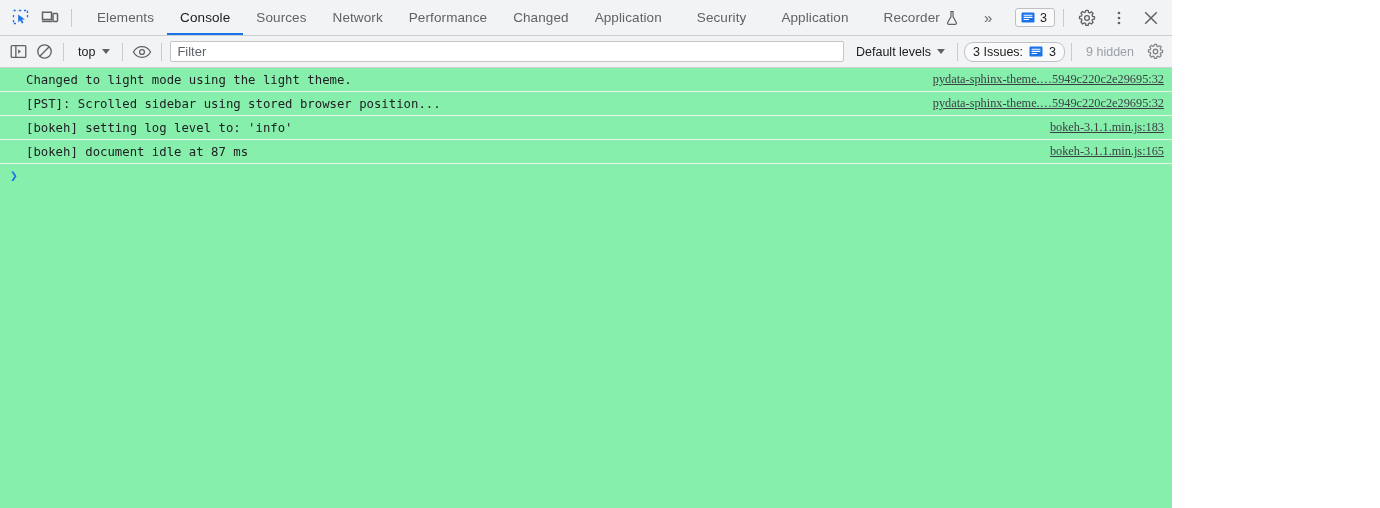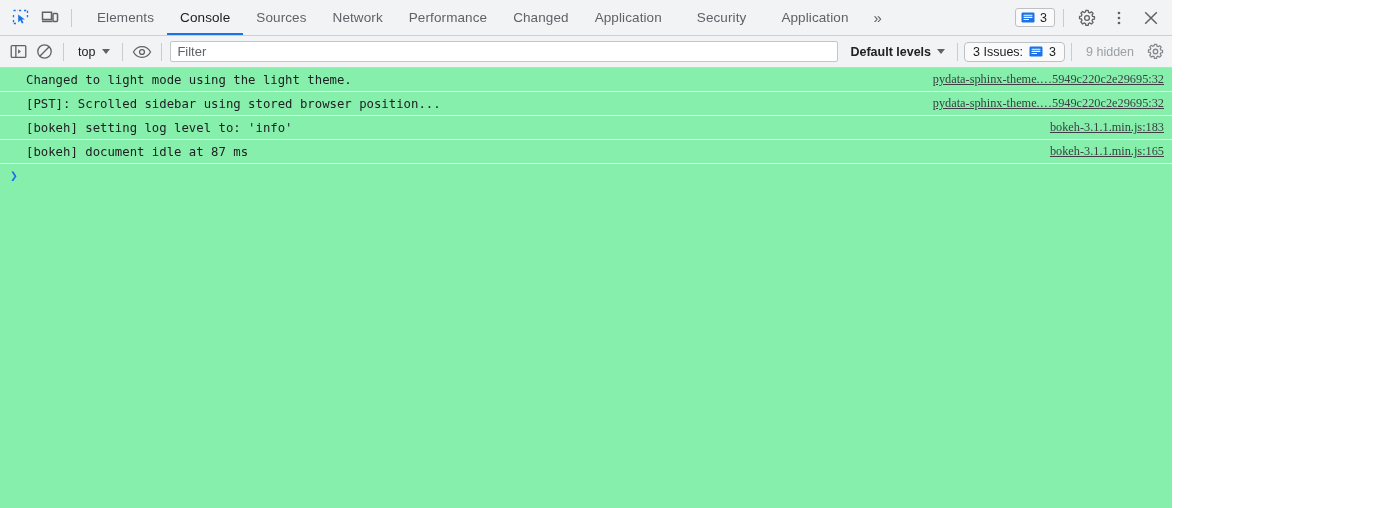--- a/index.html
+++ b/index.html
@@ -170,28 +170,27 @@
   }
   .levels {
     display: flex;
     align-items: center;
     gap: 6px;
     font-size: 12.5px;
     color: #202124;
     padding: 0 6px;
     height: 22px;
     white-space: nowrap;
-    font-weight: bold;
   }
   .issues-btn {
     display: flex;
     align-items: center;
     gap: 6px;
     border: 1px solid #bdc1c6;
-    border-radius: 4px;
+    border-radius: 9px;
     background: #fafafa;
     height: 20px;
     padding: 0 8px;
     font-size: 12.5px;
     color: #202124;
     white-space: nowrap;
     box-sizing: border-box;
   }
   .hidden-count {
     font-size: 12.5px;
@@ -291,20 +290,28 @@
         <span>Changed</span>
       </div>
       <div class="tab">
         <span>Application</span>
       </div>
       <div class="tab" style="padding-left:22px;align-items:center;">
         <span>Security</span>
       </div>
       <div class="tab" style="padding-left:22px;">
         <span>Application</span>
+      </div>
+      <div class="tab" style="padding-left:22px;">
+        <span>Recorder</span>
+        <span>
+          <svg width="14" height="16" viewBox="0 0 14 16">
+            <path d="M5.2 1.5h3.6M6 1.5v5.1L2.6 12.8a1 1 0 0 0 .86 1.5h7.08a1 1 0 0 0 .86-1.5L8 6.6V1.5" fill="none" stroke="#5f6368" stroke-width="1.2" stroke-linejoin="round"></path>
+          </svg>
+        </span>
       </div>
       <div class="tab more">
         <span>»</span>
       </div>
     </div>
 
     <div class="tabbar-right">
       <div class="msgbadge">
         <span>
           <svg width="14" height="12" viewBox="0 0 14 12">

